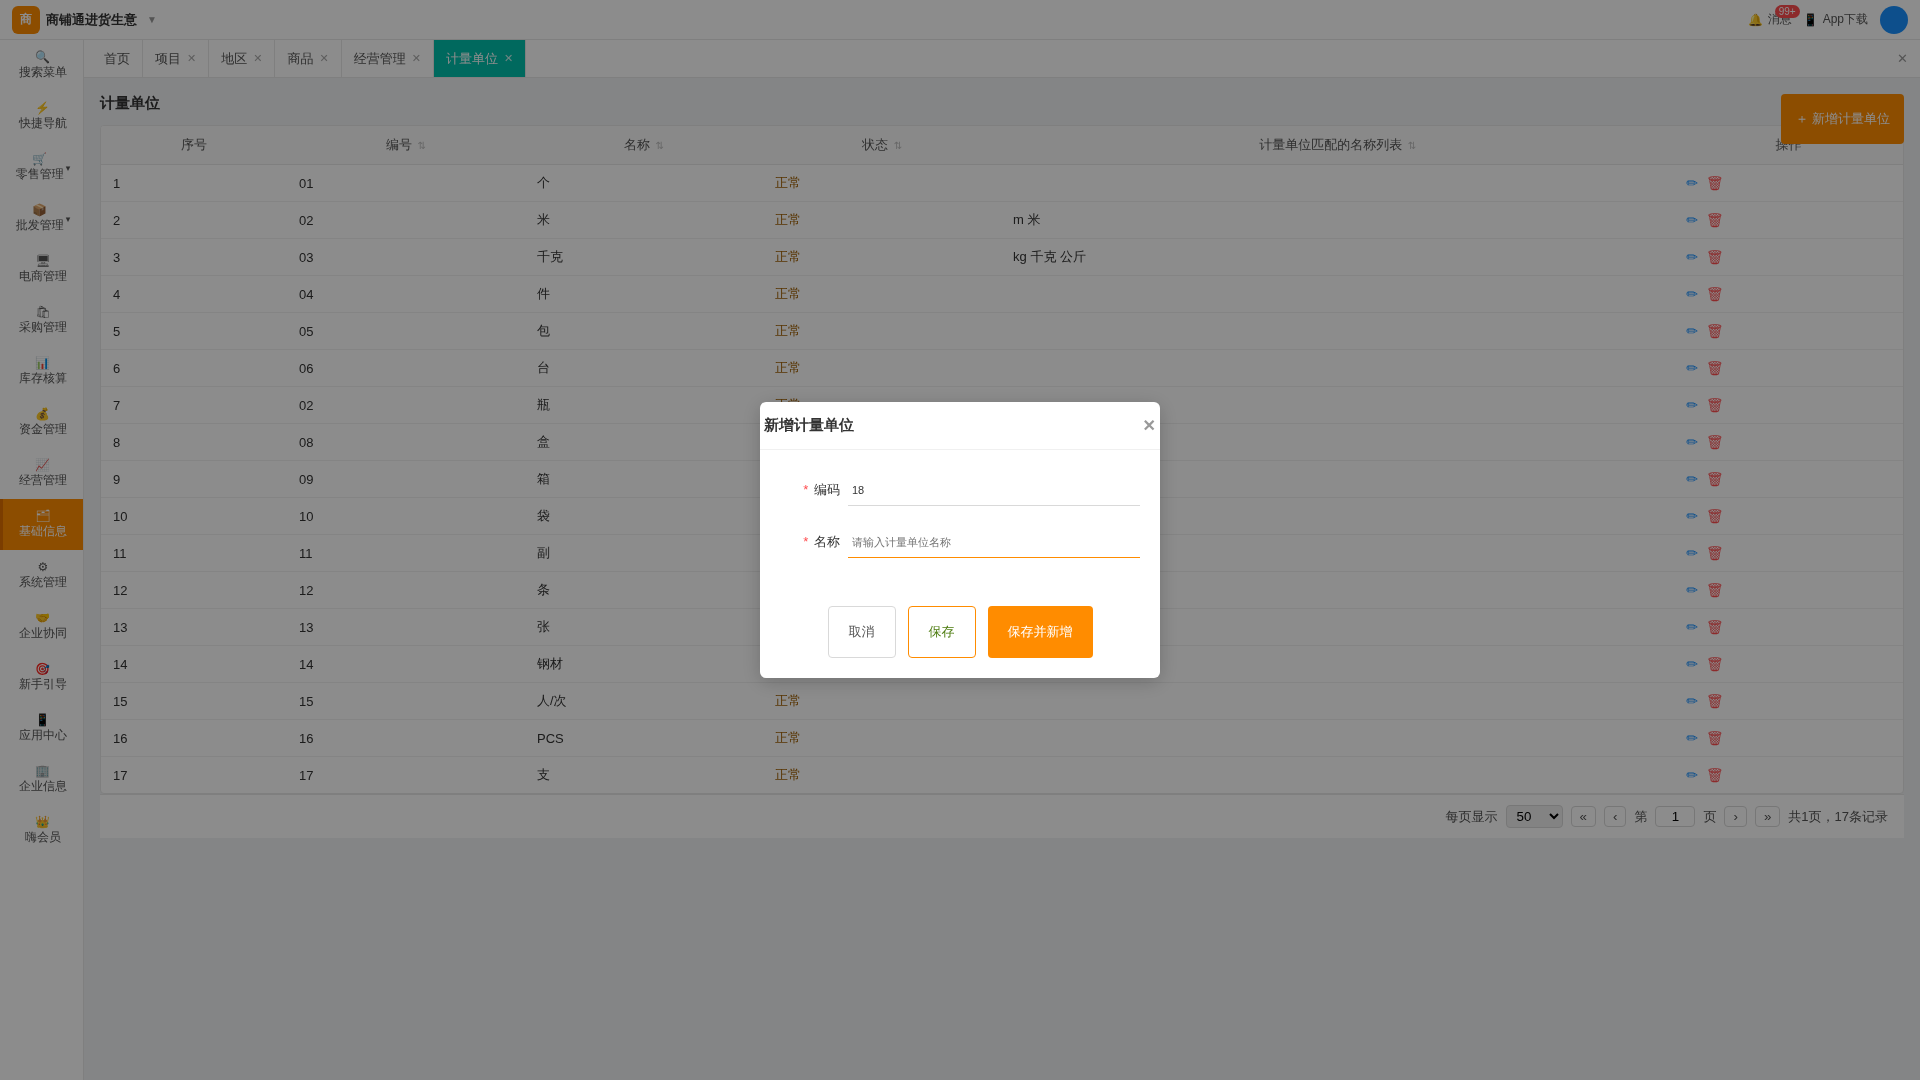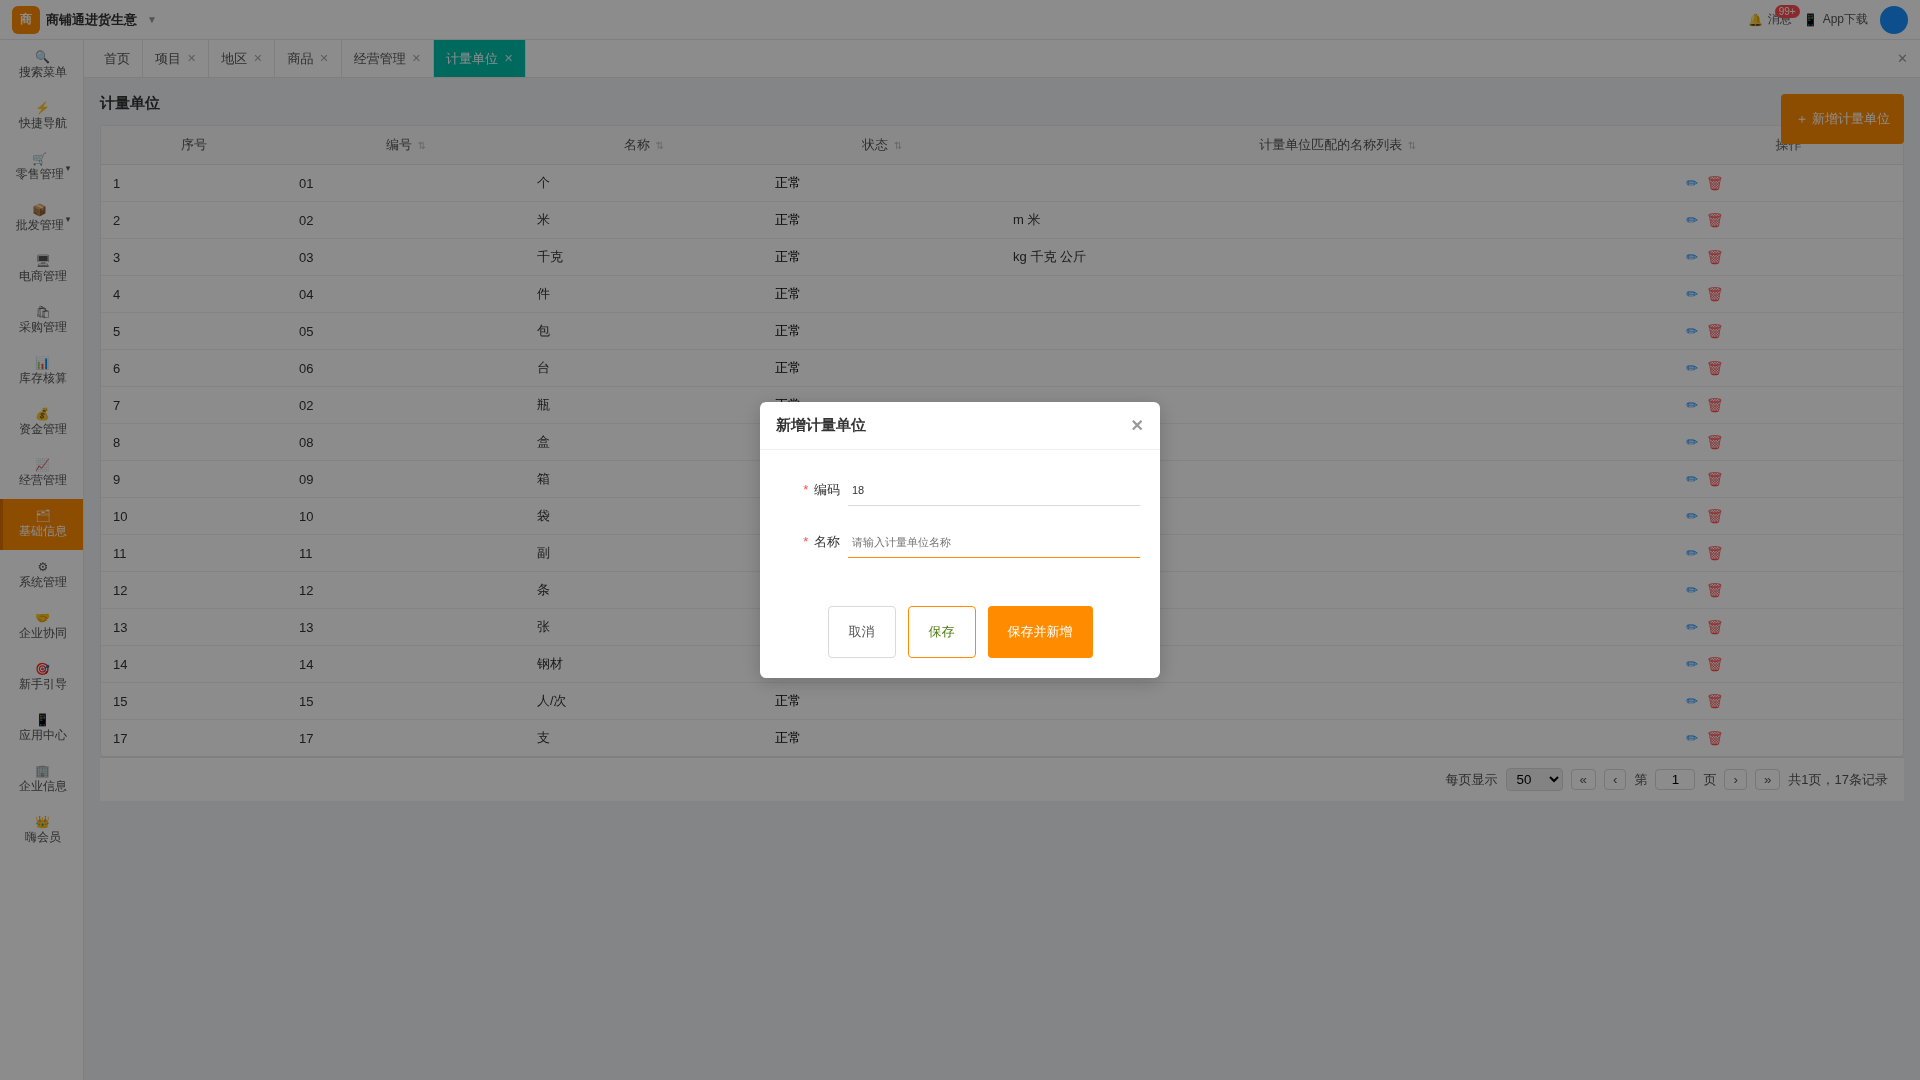--- a/index.html
+++ b/index.html
@@ -115,21 +115,21 @@
       font-size: 13px;
     }
     th .sort-icon { color: #bbb; font-size: 10px; margin-left: 2px; }
     td {
       padding: 9px 12px;
       border-bottom: 1px solid #f0f0f0;
       color: #333;
       font-size: 13px;
     }
     tr:last-child td { border-bottom: none; }
-    .status-normal { color: #000000; }
+    .status-normal { color: #a16207; }
     .action-icons { display: flex; gap: 8px; }
     .action-icon { color: #1890ff; cursor: pointer; font-size: 14px; }
     .action-icon.delete { color: #ff4d4f; }
 
     
     .pagination {
       display: flex;
       align-items: center;
       justify-content: flex-end;
       padding: 10px 16px;
@@ -156,21 +156,21 @@
       background: white;
       border-radius: 6px;
       width: 400px;
       box-shadow: 0 4px 20px rgba(0,0,0,0.2);
       overflow: hidden;
     }
     .modal-header {
       display: flex;
       align-items: flex-end;
       justify-content: space-between;
-      padding: 14px 16px;
+      padding: 14px 4px;
       border-bottom: 1px solid #f0f0f0;
       font-size: 15px;
       font-weight: bold;
       color: #333;
     }
     .modal-close { cursor: pointer; color: #999; font-size: 16px; }
     .modal-body { padding: 24px 20px 16px; }
     .form-row { display: flex; align-items: center; margin-bottom: 20px; }
     .form-label { width: 60px; text-align: right; color: #333; font-size: 13px; margin-right: 8px; }
     .required-star { color: #ff4d4f; margin-right: 2px; }
@@ -560,20 +560,33 @@
     <td><span class="status-normal">正常</span></td>
     <td></td>
     <td>
       <div class="action-icons">
         <span class="action-icon">✏</span>
         <span class="action-icon delete">🗑</span>
       </div>
     </td>
   </tr>
               <tr>
+    <td>16</td>
+    <td>16</td>
+    <td>PCS</td>
+    <td><span class="status-normal">正常</span></td>
+    <td></td>
+    <td>
+      <div class="action-icons">
+        <span class="action-icon">✏</span>
+        <span class="action-icon delete">🗑</span>
+      </div>
+    </td>
+  </tr>
+              <tr>
     <td>17</td>
     <td>17</td>
     <td>支</td>
     <td><span class="status-normal">正常</span></td>
     <td></td>
     <td>
       <div class="action-icons">
         <span class="action-icon">✏</span>
         <span class="action-icon delete">🗑</span>
       </div>

